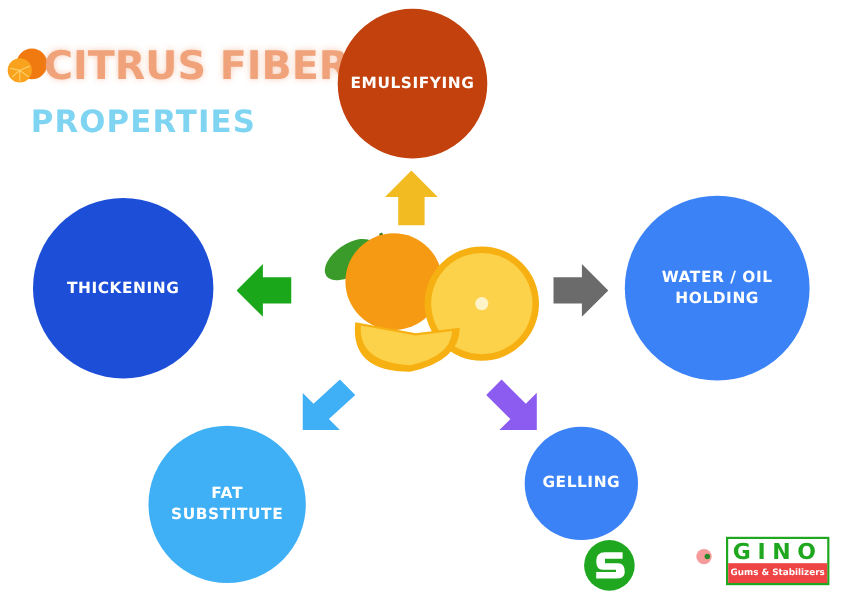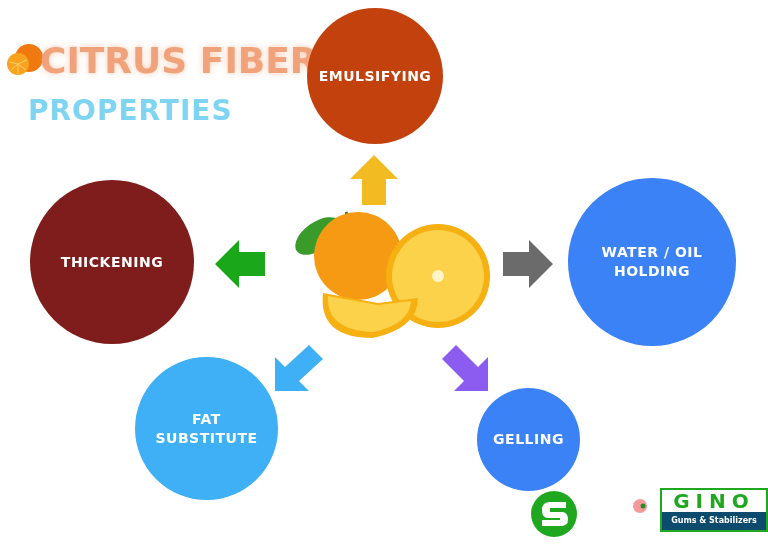--- a/index.html
+++ b/index.html
@@ -2,28 +2,28 @@
 <html><head>
 <meta charset="utf-8">
 <style>
   html,body{margin:0;padding:0;background:#fff;}
   body{width:768px;height:545px;position:relative;overflow:hidden;font-family:"DejaVu Sans","Liberation Sans",sans-serif;}
   .abs{position:absolute;}
   .title1{left:40px;top:40px;font-size:36px;font-weight:bold;color:#f0a37a;letter-spacing:0px;text-shadow:0 0 6px rgba(240,140,90,0.45);font-family:"DejaVu Sans",sans-serif;}
   .title2{left:28px;top:94px;font-size:28px;font-weight:bold;color:#7fd4f2;font-family:"DejaVu Sans",sans-serif;letter-spacing:1px;}
   .circle{position:absolute;border-radius:50%;display:flex;align-items:center;justify-content:center;text-align:center;color:#fff;font-weight:bold;font-size:14px;line-height:1.35;letter-spacing:0.5px;}
   .c-emul{left:307px;top:8px;width:136px;height:136px;background:#c2410c;}
-  .c-thick{left:30px;top:180px;width:164px;height:164px;background:#7f1d1d;}
+  .c-thick{left:30px;top:180px;width:164px;height:164px;background:#1d4ed8;}
   .c-water{left:568px;top:178px;width:168px;height:168px;background:#3b82f6;}
-  .c-fat{left:135px;top:357px;width:143px;height:143px;background:#3fb0f6;text-align:center;}
+  .c-fat{left:135px;top:387px;width:143px;height:143px;background:#3fb0f6;text-align:center;}
   .c-gel{left:477px;top:388px;width:103px;height:103px;background:#3b82f6;}
   svg{position:absolute;}
-  .gino{left:660px;top:488px;width:108px;height:44px;border:2px solid #1fa81f;background:#fff;box-sizing:border-box;}
+  .gino{left:660px;top:488px;width:94px;height:44px;border:2px solid #1fa81f;background:#fff;box-sizing:border-box;}
   .gino-top{height:22px;color:#1fa81f;font-weight:bold;font-size:20px;letter-spacing:6px;text-align:center;line-height:22px;}
-  .gino-bot{height:18px;background:#0c4a6e;color:#fff;font-size:8px;font-weight:bold;text-align:center;line-height:18px;}
+  .gino-bot{height:18px;background:#ef4444;color:#fff;font-size:8px;font-weight:bold;text-align:center;line-height:18px;}
 </style>
 </head>
 <body>
 
 <svg style="left:5px;top:42px" width="40" height="36" viewBox="0 0 40 36">
   <circle cx="24" cy="16" r="14" fill="#f07a10"></circle>
   <circle cx="13" cy="22" r="11" fill="#f8a21e"></circle>
   <path d="M13 22 L4 20 M13 22 L6 28 M13 22 L13 32 M13 22 L21 28 M13 22 L22 18" stroke="#fcd06a" stroke-width="1"></path>
 </svg>
 <div class="abs title1">CITRUS FIBER</div>

